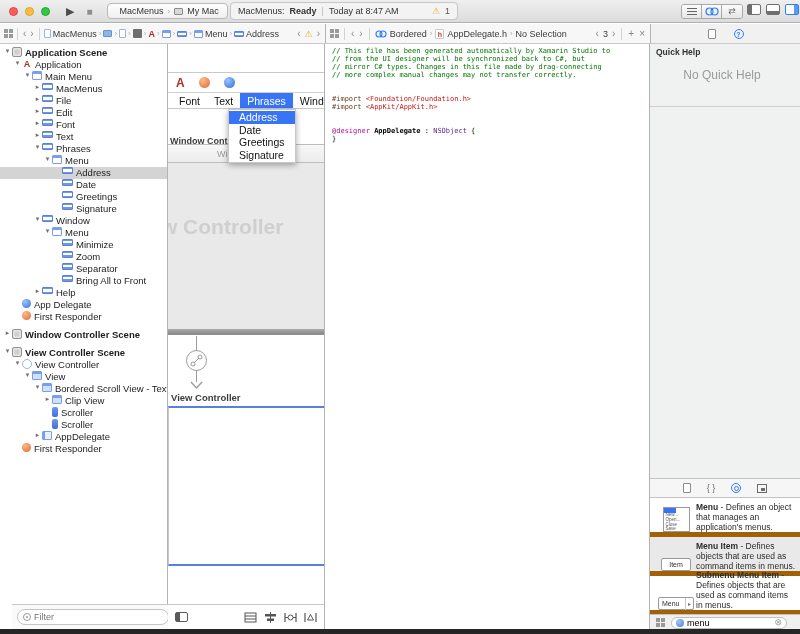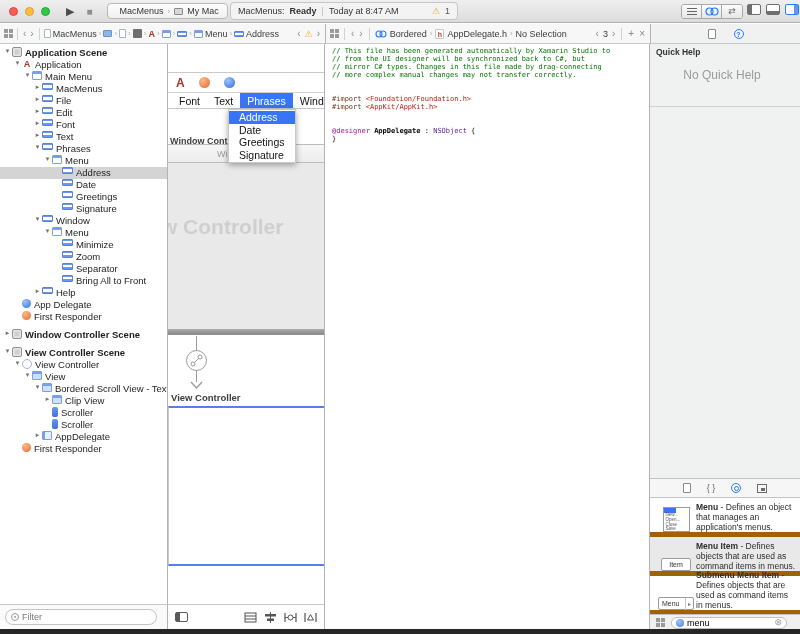--- a/index.html
+++ b/index.html
@@ -113,21 +113,21 @@
   .ic-cube-orange { width:9px; height:9px; border-radius:50%;
     background:radial-gradient(circle at 35% 30%, #ffb98c, #e06a2b); }
   .ic-vc { width:10px; height:10px; border-radius:50%; background:#fff;
     border:1.5px solid #9ab4ea; }
   .ic-view { width:10px; height:9px; background:#cfe0fb; border:1px solid #7a9ee8;
     box-shadow:inset 0 2px 0 #7a9ee8; border-radius:1px; }
   .ic-scroller { width:6px; height:10px; background:linear-gradient(#6d97ee,#3f6fd8);
     border-radius:2px; }
   .ic-constraints { width:10px; height:9px; background:#e8f0fe; border:1px solid #7a9ee8;
     box-shadow:inset 2px 0 0 #7a9ee8; border-radius:1px; }
-  #outline-filter { position:absolute; left:0; top:604px; width:168px; height:25px;
+  #outline-filter { position:absolute; left:12px; top:604px; width:168px; height:25px;
     background:#fafafa; border-top:1px solid #c8c8c8; border-right:1px solid #b3b3b3; }
   #filter-field { position:absolute; left:5px; top:4px; width:152px; height:16px;
     border:1px solid #c4c4c4; border-radius:8px; background:#fff; display:flex;
     align-items:center; padding:0 5px; gap:3px; }
   #filter-field input { border:none; outline:none; width:100%; font-size:9px;
     font-family:"Liberation Sans",sans-serif; color:#333; background:transparent; }
   .filter-ic { width:8px; height:8px; border:1px solid #9a9a9a; border-radius:50%;
     flex:none; position:relative; }
   .filter-ic::after { content:""; position:absolute; left:2px; top:2px; width:2px;
     height:2px; background:#9a9a9a; border-radius:50%; }

